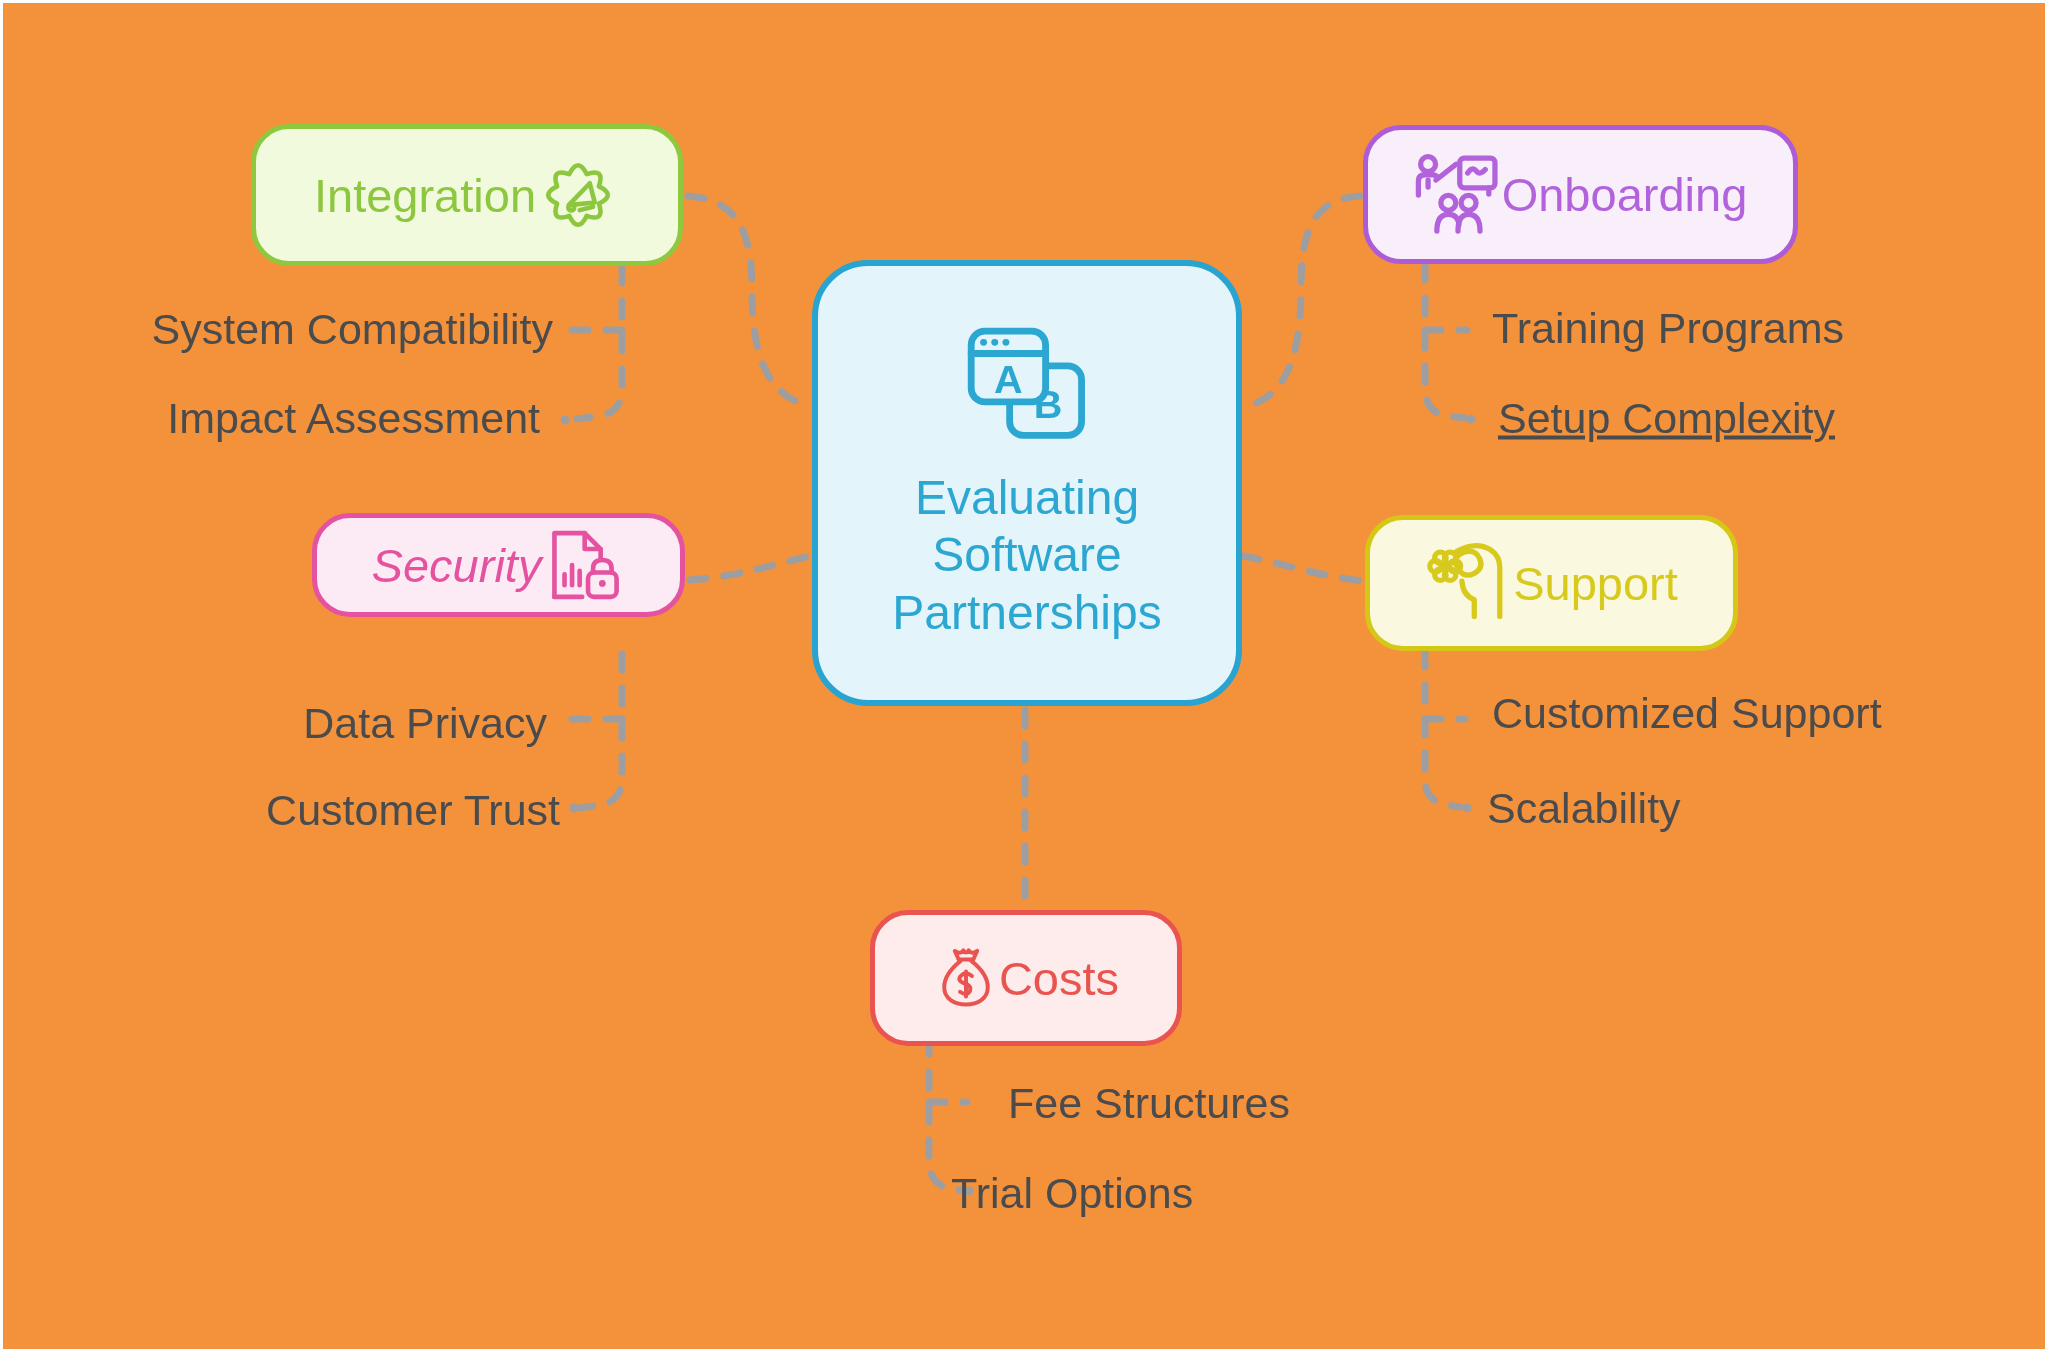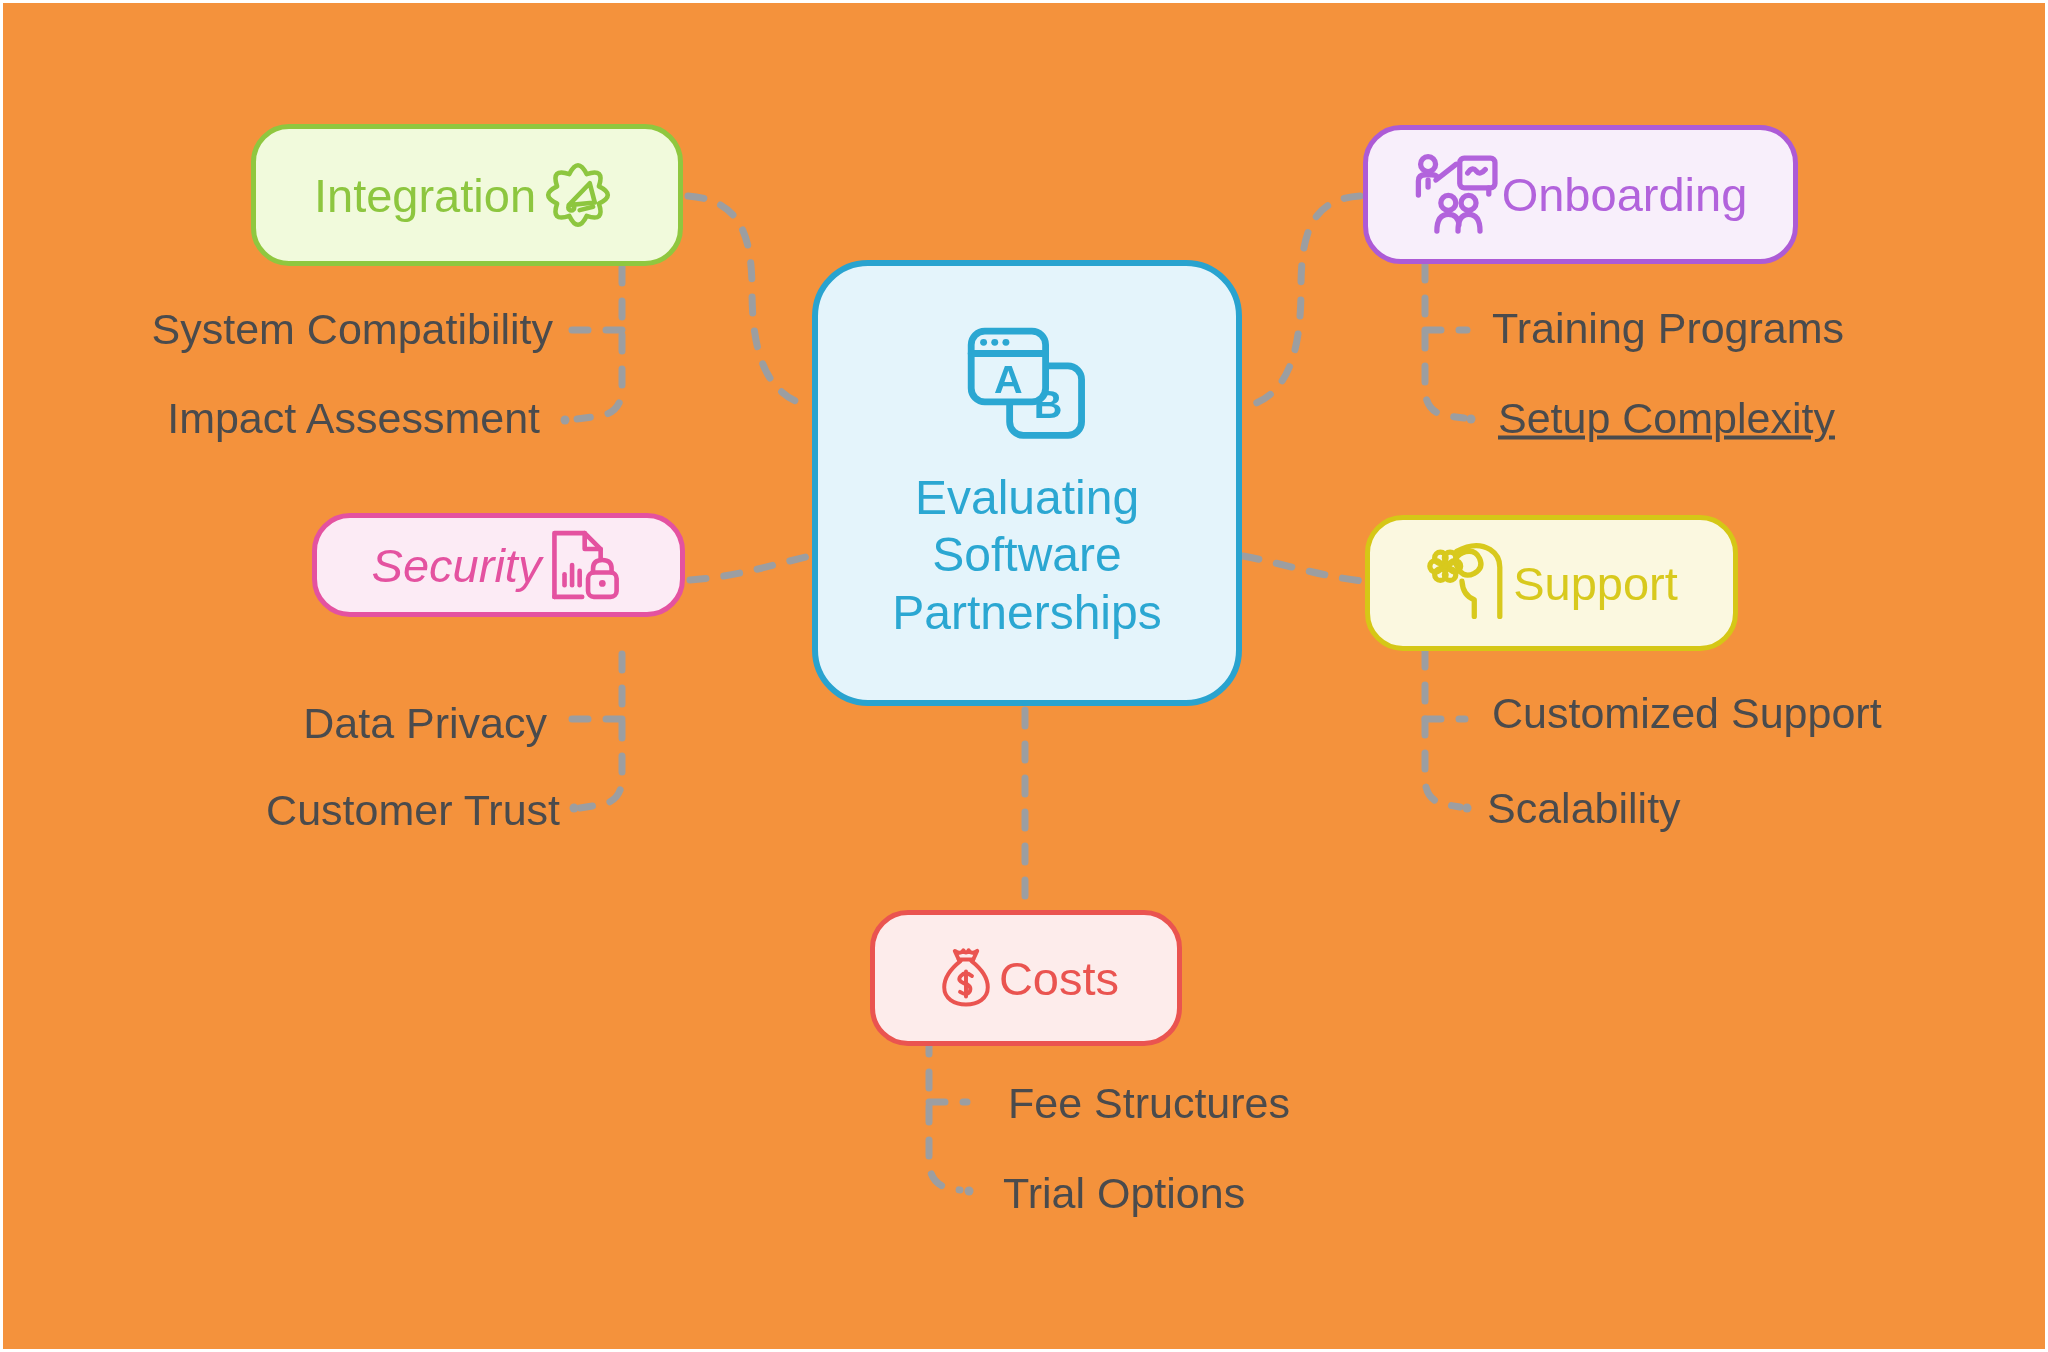--- a/index.html
+++ b/index.html
@@ -50,21 +50,21 @@
   }
   .sl-system-compatibility{right:1495px;top:329px;}
   .sl-impact-assessment{right:1508px;top:418px;}
   .sl-training-programs{left:1492px;top:328px;}
   .sl-setup-complexity{left:1498px;top:418px;text-decoration:underline;}
   .sl-data-privacy{right:1501px;top:715px;margin-top:8px;}
   .sl-customer-trust{right:1488px;top:810px;}
   .sl-customized-support{left:1492px;top:713px;}
   .sl-scalability{left:1487px;top:808px;}
   .sl-fee-structures{left:1008px;top:1103px;}
-  .sl-trial-options{left:1003px;top:1193px;}
+  .sl-trial-options{left:951px;top:1193px;}
 
   .icon-svg{display:block;}
 </style>
 </head>
 <body>
 
 <div class="stage">
 
   <svg class="connectors" width="2048" height="1352" viewBox="0 0 2048 1352">
     <path class="link" d="M 688 196 C 740 200 752 235 752 290 C 752 345 762 395 810 406"></path>

